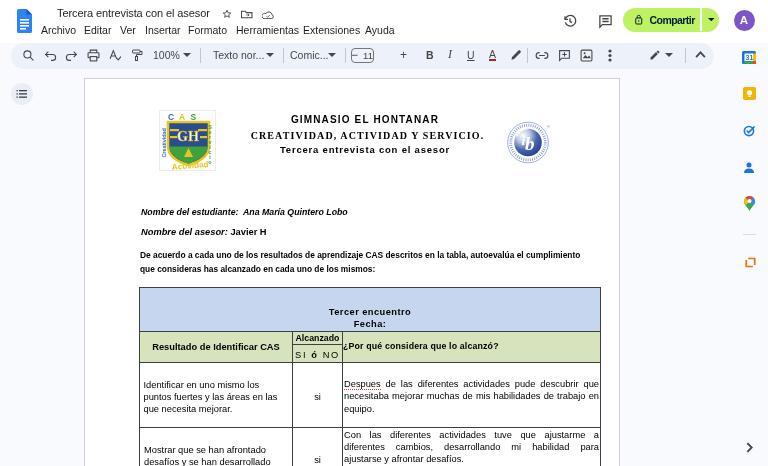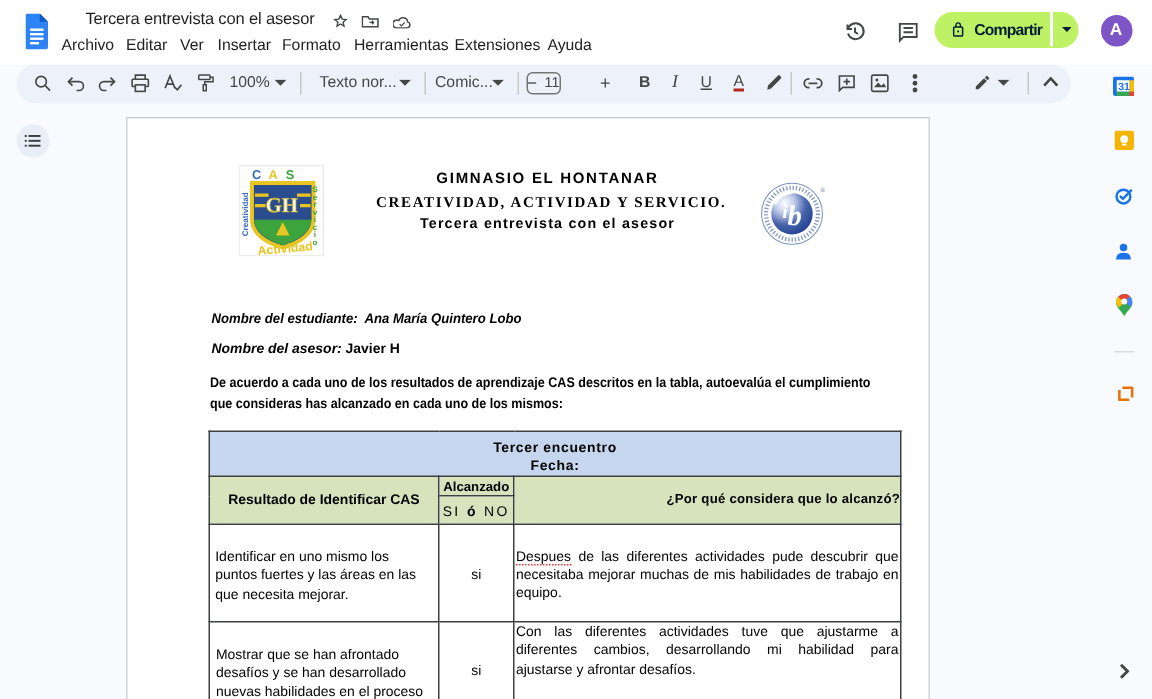--- a/index.html
+++ b/index.html
@@ -248,26 +248,26 @@
 <div class="abs doc" id="para" style="left:140px;top:248px;font-size:9.3px;font-weight:bold;line-height:14px;white-space:nowrap;transform:scaleX(0.9);transform-origin:left top;">De acuerdo a cada uno de los resultados de aprendizaje CAS descritos en la tabla, autoevalúa el cumplimiento<br>que consideras has alcanzado en cada uno de los mismos:</div>
 
 <table id="doctable" cellspacing="0">
   <colgroup>
       <col style="width:153px">
       <col style="width:50px">
       <col style="width:258px">
     </colgroup>
   <tbody>
       <tr>
-        <td colspan="3" class="blue" style="height:30px;text-align:center;font-weight:bold;line-height:11.8px;letter-spacing:0.45px;padding-top:5px;">Tercer encuentro<br>Fecha:</td>
+        <td colspan="3" class="blue" style="height:30px;text-align:center;font-weight:bold;line-height:11.8px;letter-spacing:0.45px;padding-top:19px;">Tercer encuentro<br>Fecha:</td>
       </tr>
   <tr>
     <td rowspan="2" class="green" style="text-align:center;font-weight:bold;">Resultado de Identificar CAS</td>
     <td class="green" style="height:13px;text-align:center;font-weight:bold;font-size:8.8px;">Alcanzado</td>
-    <td rowspan="2" class="green" style="text-align:right;font-weight:bold;font-size:8.8px;letter-spacing:0.15px;padding-bottom:2.5px;">¿Por qué considera que lo alcanzó?</td>
+    <td rowspan="2" class="green" style="text-align:left;font-weight:bold;font-size:8.8px;letter-spacing:0.15px;padding-bottom:2.5px;">¿Por qué considera que lo alcanzó?</td>
   </tr>
   <tr>
         <td class="green" style="height:18px;text-align:center;padding:0;">
           <div style="height:17.5px;line-height:20px;letter-spacing:1.6px;">SI <b>ó</b> NO</div>
         </td>
       </tr>
   <tr style="height:65px;">
     <td style="padding:6px 3.5px 0 3.5px;line-height:12.3px;vertical-align:top;padding-top:15.5px;">Identificar en uno mismo los puntos fuertes y las áreas en las que necesita mejorar.</td>
     <td style="text-align:center;vertical-align:top;padding-top:28.5px;">si</td>
     <td style="padding:15px 1px 0 1px;line-height:12.3px;vertical-align:top;">

